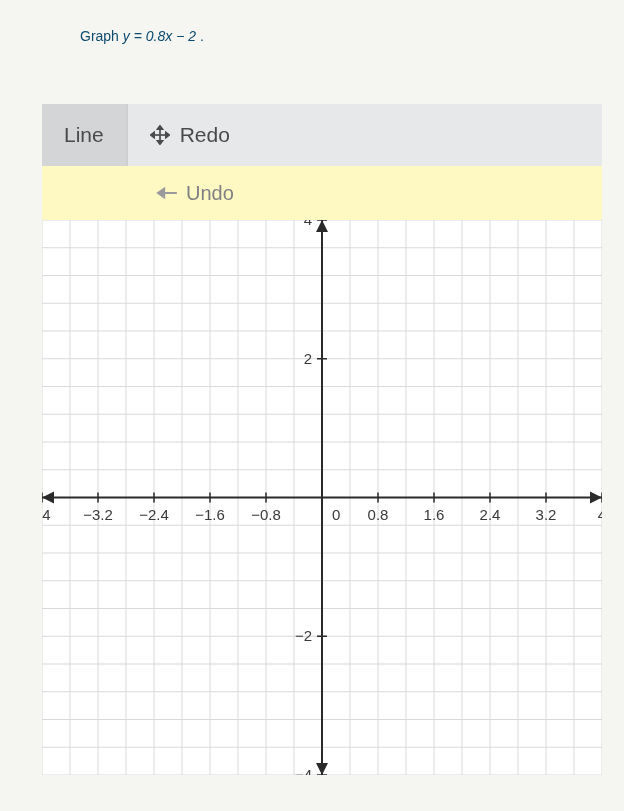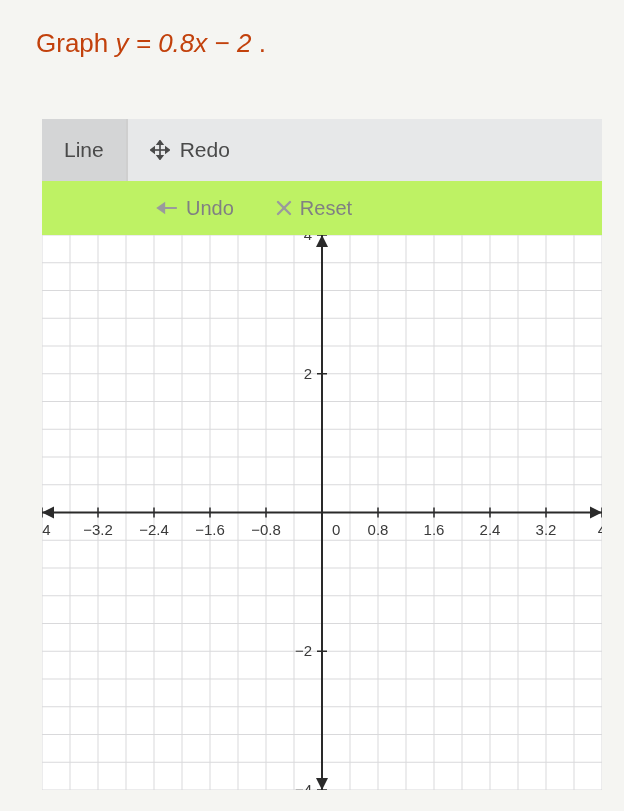--- a/index.html
+++ b/index.html
@@ -5,23 +5,23 @@
   * { box-sizing: border-box; margin: 0; padding: 0; }
   body {
     font-family: Arial, Helvetica, sans-serif;
     background: #f5f5f2;
     width: 624px;
     height: 811px;
     overflow: hidden;
     position: relative;
   }
   .prompt {
-    padding: 28px 0 0 36px;
-    font-size: 26px;
-    color: #c2410c;
+    padding: 28px 0 0 80px;
+    font-size: 14px;
+    color: #0c4a6e;
     font-weight: 400;
   }
   .prompt .eq { font-style: italic; }
   .tool-panel {
     margin: 60px 0 0 42px;
     width: 560px;
   }
   .toolbar-row {
     display: flex;
     align-items: stretch;
@@ -40,21 +40,21 @@
     user-select: none;
   }
   .tool-btn.active {
     background: #d4d5d6;
     border-right: 2px solid #cfcfcf;
   }
   .toolbar-row2 {
     display: flex;
     align-items: center;
     height: 54px;
-    background: #bef264;
+    background: #fef9c3;
     gap: 6px;
     padding-left: 96px;
     color: #808083;
     font-size: 20px;
   }
   .cmd-btn {
     display: flex;
     align-items: center;
     gap: 8px;
     padding: 6px 18px;
@@ -108,31 +108,20 @@
     <div class="cmd-btn">
       <span>
         <svg class="icon-svg" width="22" height="16" viewBox="0 0 24 16">
           <g stroke="#9a9a9d" stroke-width="2" fill="#9a9a9d" stroke-linecap="round">
             <line x1="4" y1="8" x2="22" y2="8"></line>
             <polygon points="2,8 9,3 9,13"></polygon>
           </g>
         </svg>
       </span>
       <span>Undo</span>
-    </div>
-    <div class="cmd-btn">
-      <span>
-        <svg class="icon-svg" width="16" height="16" viewBox="0 0 16 16">
-          <g stroke="#9a9a9d" stroke-width="2.4" stroke-linecap="round">
-            <line x1="2" y1="2" x2="14" y2="14"></line>
-            <line x1="14" y1="2" x2="2" y2="14"></line>
-          </g>
-        </svg>
-      </span>
-      <span>Reset</span>
     </div>
   </div>
 
   <div class="graph-wrap">
     <svg id="graph-svg" width="560" height="555">
         <line x1="0" y1="0" x2="0" y2="555" stroke="#d9d9db" stroke-width="1"></line>
         <line x1="27.999999999999993" y1="0" x2="27.999999999999993" y2="555" stroke="#d9d9db" stroke-width="1"></line>
         <line x1="55.999999999999986" y1="0" x2="55.999999999999986" y2="555" stroke="#d9d9db" stroke-width="1"></line>
         <line x1="83.99999999999999" y1="0" x2="83.99999999999999" y2="555" stroke="#d9d9db" stroke-width="1"></line>
         <line x1="111.99999999999997" y1="0" x2="111.99999999999997" y2="555" stroke="#d9d9db" stroke-width="1"></line>

